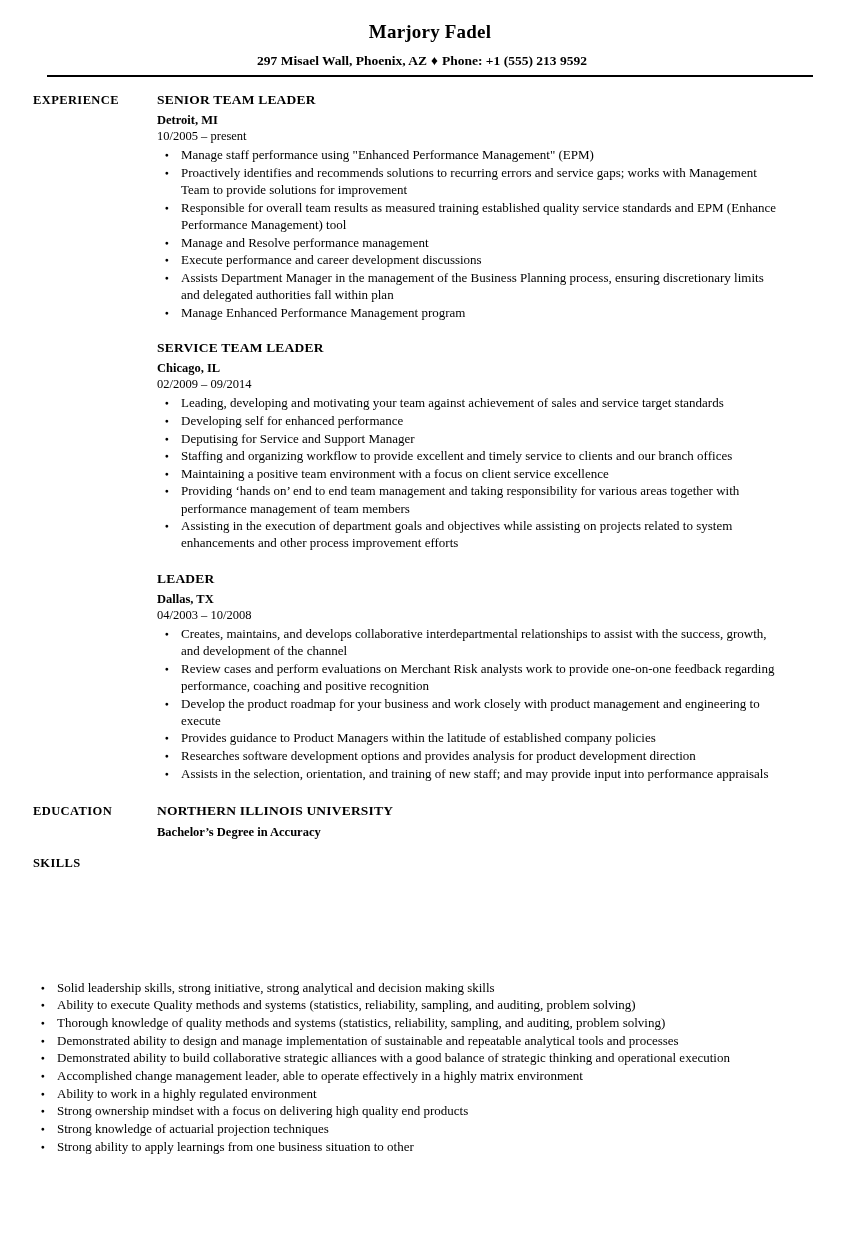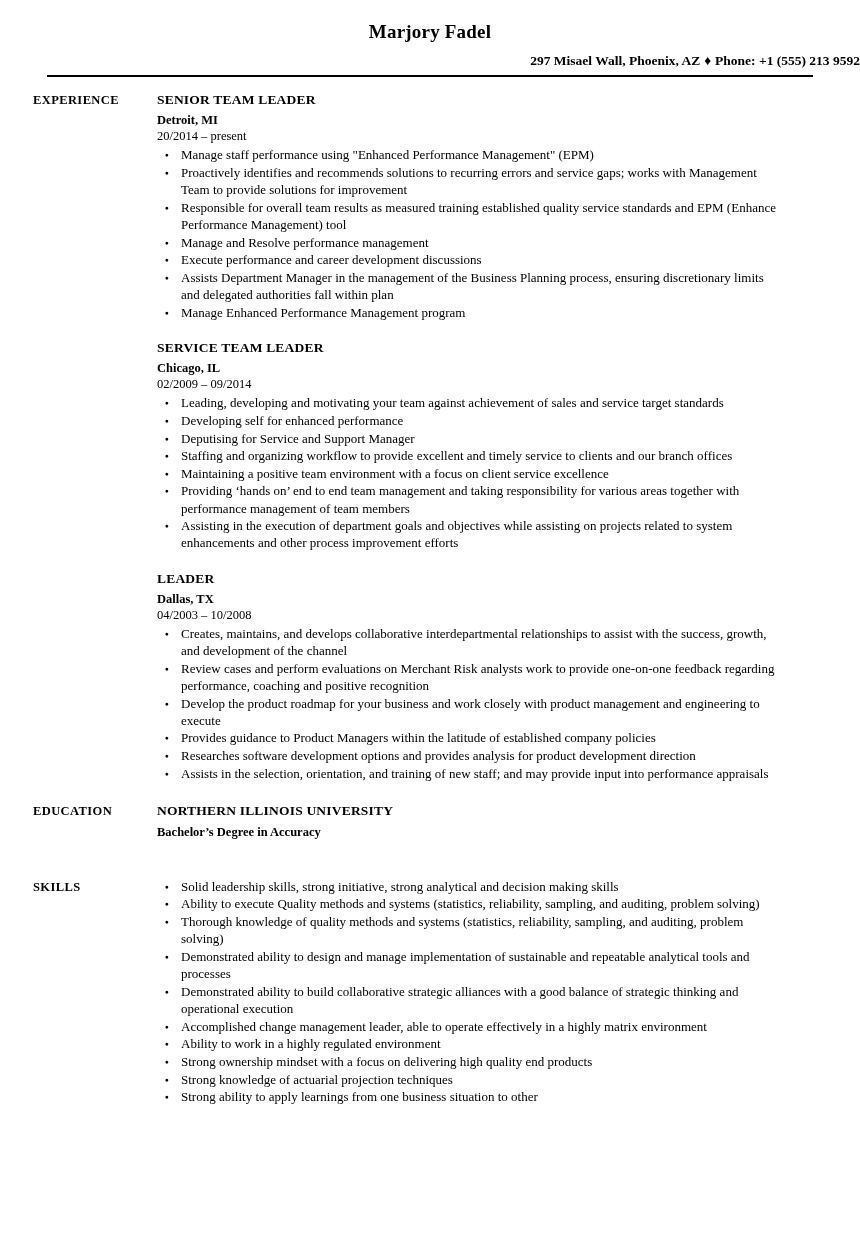--- a/index.html
+++ b/index.html
@@ -34,23 +34,22 @@
   .cand-name {
     font-size: 19px;
     font-weight: bold;
     letter-spacing: 0.2px;
     line-height: 1.25;
     margin: 0;
   }
   .contact-line {
     font-size: 13.5px;
     font-weight: bold;
-    margin: 9px 0 0 0;
+    margin: 9px 16px 0 0;
     line-height: 1.2;
-    text-align: right;
   }
   .contact-sep {
     display: inline-block;
     padding: 0 4px;
     font-weight: bold;
   }
   .hrule {
     margin: 6px auto 0 auto;
     width: 766px;
     border: none;
@@ -136,21 +135,21 @@
     margin: 0 0 3px 0;
   }
   .edu-degree {
     font-size: 12.5px;
     font-weight: bold;
     line-height: 1.3;
     margin: 0;
   }
 
   .section-education { margin-top: 20px; }
-  .section-skills { margin-top: 38px; }
+  .section-skills { margin-top: 14px; flex-direction: column; }
 </style>
 </head>
 <body>
 
 <div class="page">
 
   <div class="header">
     <div class="cand-name">Marjory Fadel</div>
     <div class="contact-line">
       <span>297 Misael Wall, Phoenix, AZ</span><span class="contact-sep">♦</span><span>Phone: +1 (555) 213 9592</span>
@@ -160,21 +159,21 @@
 
   <div class="content">
 
     <div class="section section-experience">
       <div class="section-label">EXPERIENCE</div>
       <div class="section-body">
 
         <div class="job">
           <div class="job-title">SENIOR TEAM LEADER</div>
           <div class="job-location">Detroit, MI</div>
-          <div class="job-dates">20/2014 – present</div>
+          <div class="job-dates">10/2005 – present</div>
           <ul class="bullets">
               <li>Manage staff performance using "Enhanced Performance Management" (EPM)</li>
               <li>Proactively identifies and recommends solutions to recurring errors and service gaps; works with Management Team to provide solutions for improvement</li>
               <li>Responsible for overall team results as measured training established quality service standards and EPM (Enhance Performance Management) tool</li>
               <li>Manage and Resolve performance management</li>
               <li>Execute performance and career development discussions</li>
               <li>Assists Department Manager in the management of the Business Planning process, ensuring discretionary limits and delegated authorities fall within plan</li>
               <li>Manage Enhanced Performance Management program</li>
             </ul>
         </div>

